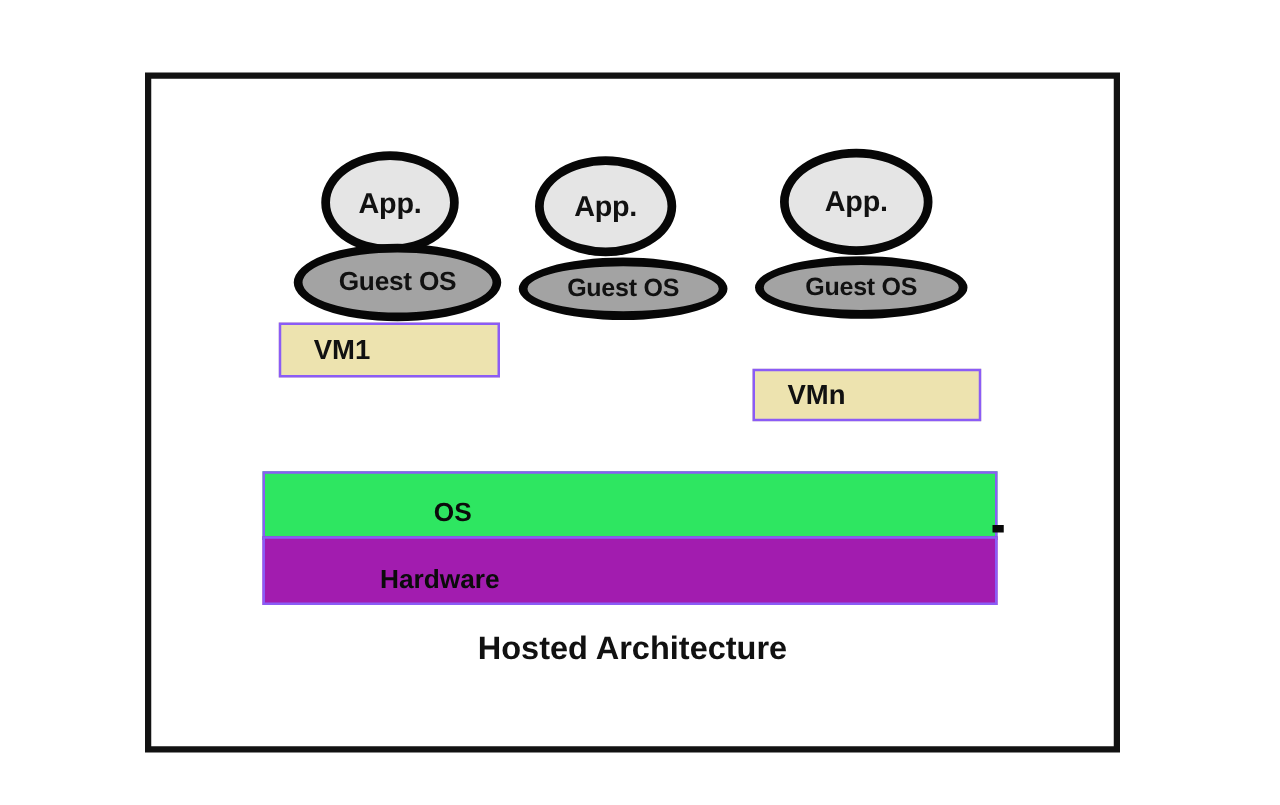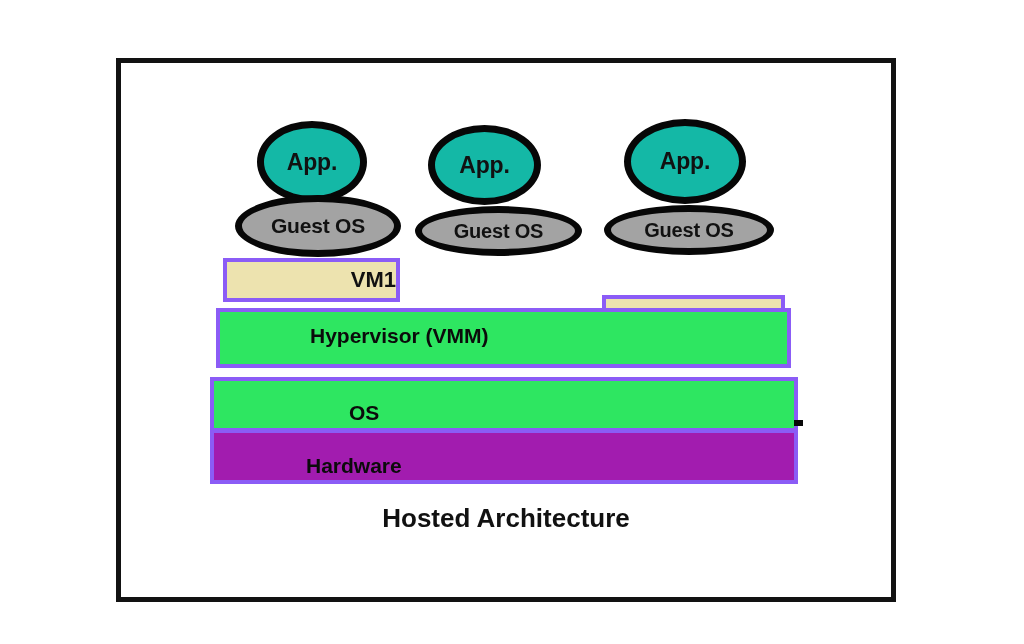--- a/index.html
+++ b/index.html
@@ -28,33 +28,32 @@
     border:7px solid #070707;
     border-radius:50%;
     box-sizing:border-box;
     display:flex;
     align-items:center;
     justify-content:center;
     color:#111111;
     font-weight:bold;
     letter-spacing:-0.2px;
   }
-  .app-ellipse{background:#14b8a6;}
+  .app-ellipse{background:#e5e5e5;}
   .guest-ellipse{background:#a3a3a3;}
 
   
   .rect{
     position:absolute;
-    border:4px solid #8b5cf6;
+    border:2px solid #8b5cf6;
     box-sizing:border-box;
     display:flex;
     align-items:center;
     color:#111111;
     font-weight:bold;
-    justify-content:flex-end;
   }
   .vm-rect{background:#EDE3AF;}
   .green-bright{background:#2EE661;}
   .green-dark{background:#a21caf;}
 
   .rect .lbl, .ellipse .lbl{pointer-events:none;white-space:nowrap;}
 
   .vm-rect .lbl{padding-left:26px;font-size:22px;}
   .bar-lbl{position:absolute;font-weight:bold;color:#0b0b0b;white-space:nowrap;}
 
@@ -107,23 +106,20 @@
     </div>
 
     <div class="ellipse guest-ellipse" style="left:483px;top:142px;width:170px;height:50px;font-size:20px;">
       <span class="lbl">Guest OS</span>
     </div>
 
     <div class="rect vm-rect" style="left:481px;top:192px;width:183px;height:42px;margin-top:40px;">
       <span class="lbl">VMn</span>
     </div>
 
-    <div class="rect green-bright" style="left:95px;top:245px;width:575px;height:60px;">
-      <span class="bar-lbl" style="left:90px;top:12px;font-size:21px;">Hypervisor (VMM)</span>
-    </div>
 
     <div class="rect green-bright" style="left:89px;top:314px;width:588px;height:55px;">
       <span class="bar-lbl" style="left:135px;top:20px;font-size:21px;">OS</span>
     </div>
 
     <div class="rect green-dark" style="left:89px;top:366px;width:588px;height:55px;">
       <span class="bar-lbl" style="left:92px;top:21px;font-size:21px;">Hardware</span>
     </div>
 
     <div class="tick" style="left:673px;top:357px;"></div>

